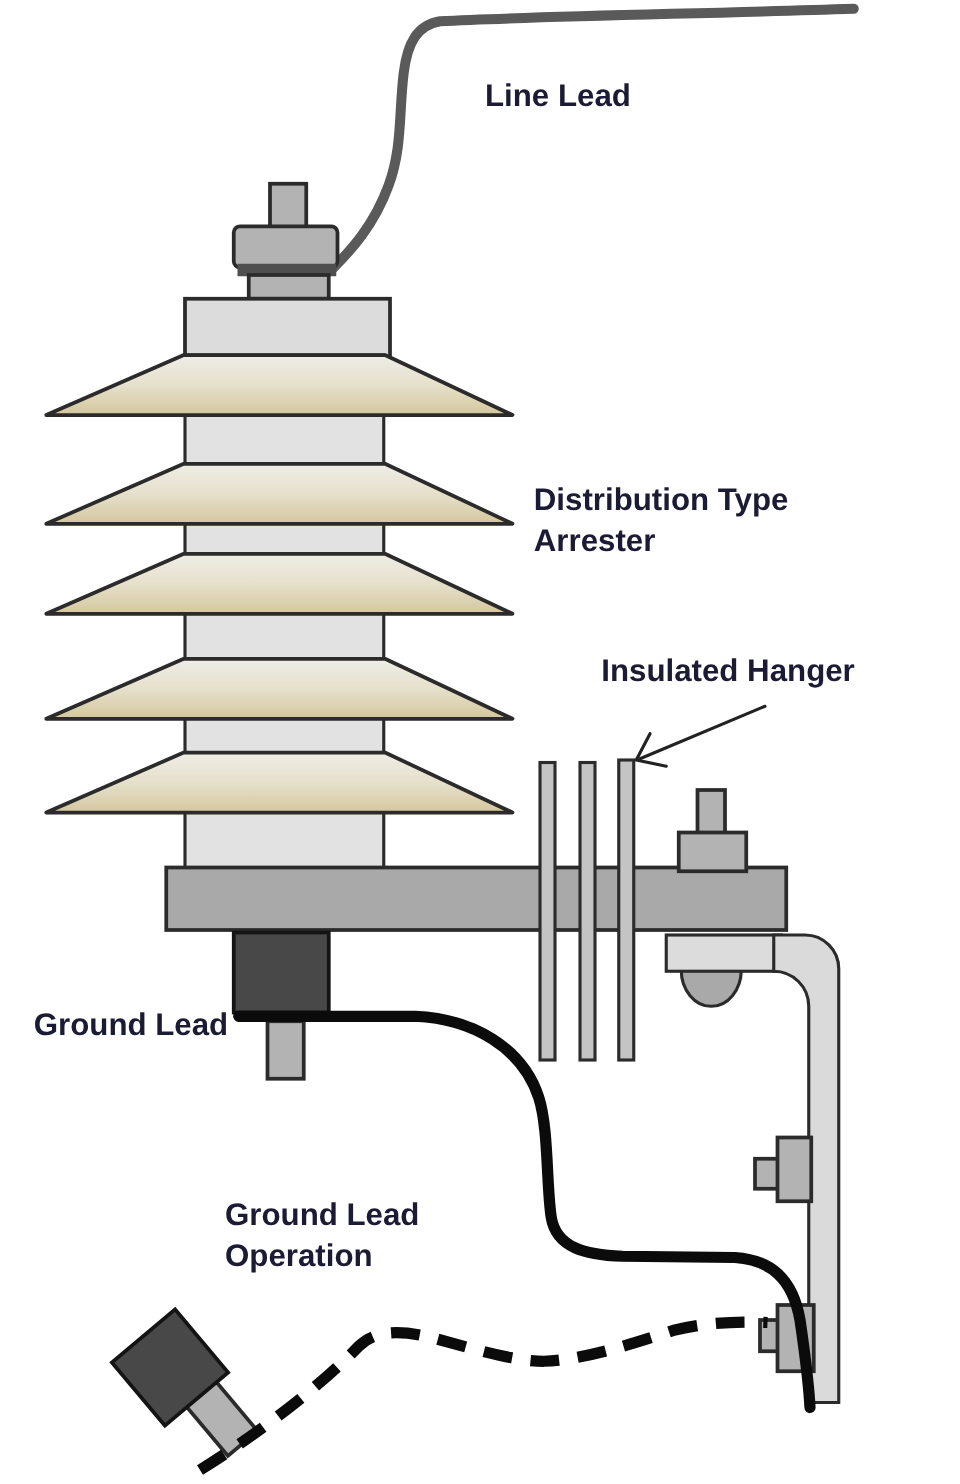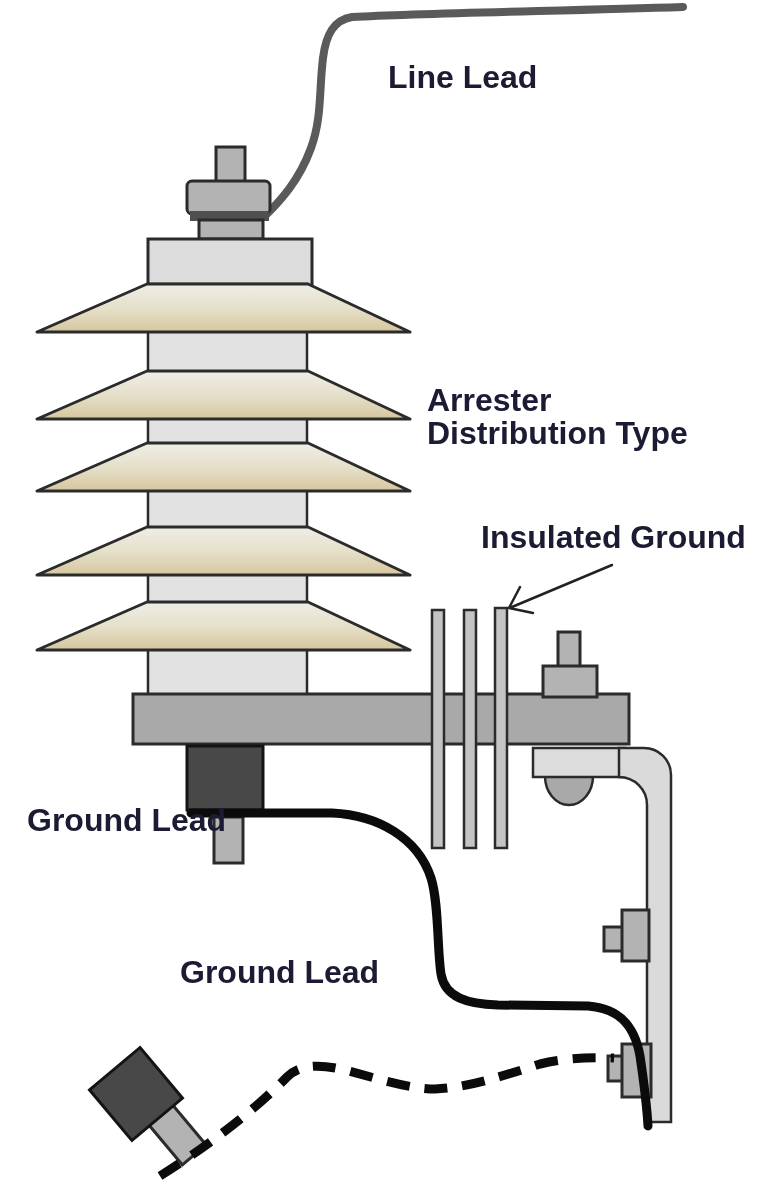--- a/index.html
+++ b/index.html
@@ -19,21 +19,21 @@
     --skirt-bottom:#d5c79e;
   }
   html,body{margin:0;padding:0;background:#ffffff;}
   .stage{
     position:relative;width:768px;height:1187px;background:#ffffff;overflow:hidden;
     font-family:"Liberation Sans", sans-serif;
   }
   .stage svg{position:absolute;left:0;top:0;}
   .lbl{
     position:absolute;color:var(--label-text);
-    font-size:32px;font-weight:600;line-height:33px;white-space:nowrap;
+    font-size:25px;font-weight:600;line-height:33px;white-space:nowrap;
     letter-spacing:0px;
   }
   
   .metal{fill:var(--metal-mid);stroke:var(--outline);stroke-width:3;}
   .metal-light{fill:var(--metal-light);stroke:var(--outline);stroke-width:3;}
   .column{fill:var(--column);stroke:var(--outline);stroke-width:2.5;}
   .skirt{fill:url(#skirtGrad);stroke:var(--outline);stroke-width:3;stroke-linejoin:round;}
   .bar{fill:var(--bar);stroke:var(--outline);stroke-width:3;}
   .strip{fill:var(--strip);stroke:var(--outline);stroke-width:2.5;}
   .strap{fill:var(--strap);stroke:var(--outline);stroke-width:2.5;}
@@ -124,29 +124,30 @@
       <path class="arrow" d="M612,565 L512,607"></path>
       <path class="arrow" d="M520,587 L509,608 L533,613"></path>
     </g>
   </svg>
 
   <div class="lbl" style="left:388px;top:61px;">
     <span>Line Lead</span>
   </div>
 
   <div class="lbl" style="left:427px;top:384px;">
+    <div>Distribution Type</div>
     <div>Arrester</div>
-    <div>Distribution Type</div>
   </div>
 
   <div class="lbl" style="left:481px;top:521px;">
-    <span>Insulated Ground</span>
+    <span>Insulated Hanger</span>
   </div>
 
   <div class="lbl" style="left:27px;top:804px;">
     <div>Ground Lead</div>
   </div>
 
   <div class="lbl" style="left:180px;top:956px;">
     <div>Ground Lead</div>
+    <div>Operation</div>
   </div>
 
 </div>
 
 </body></html>

